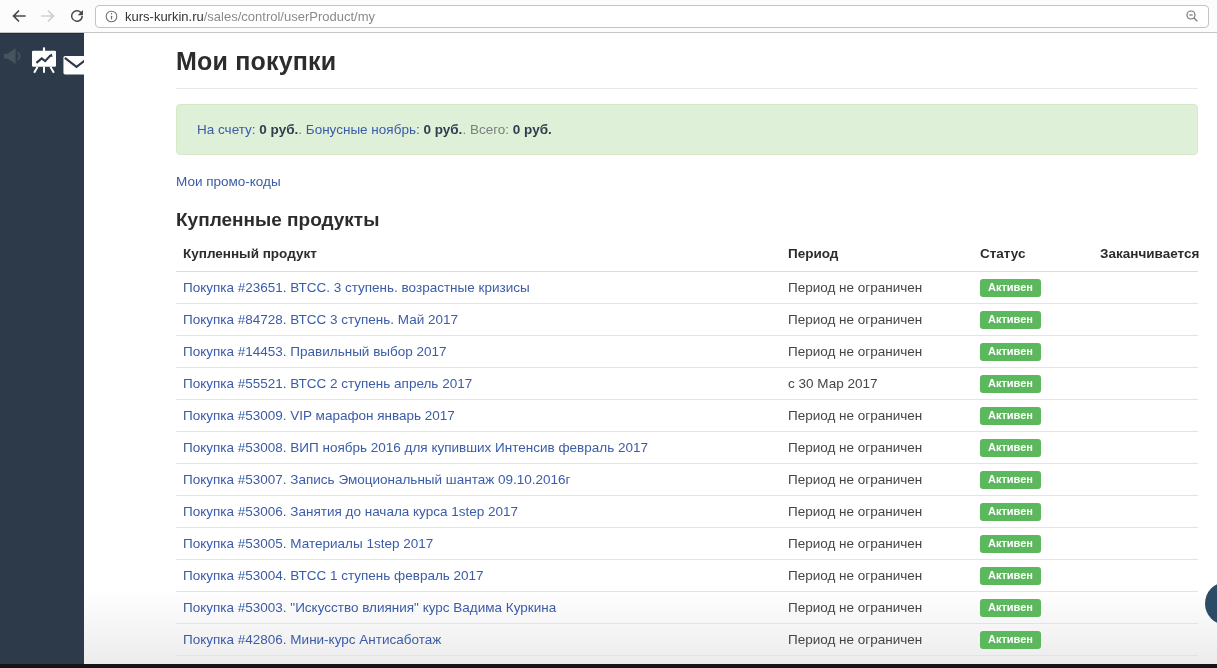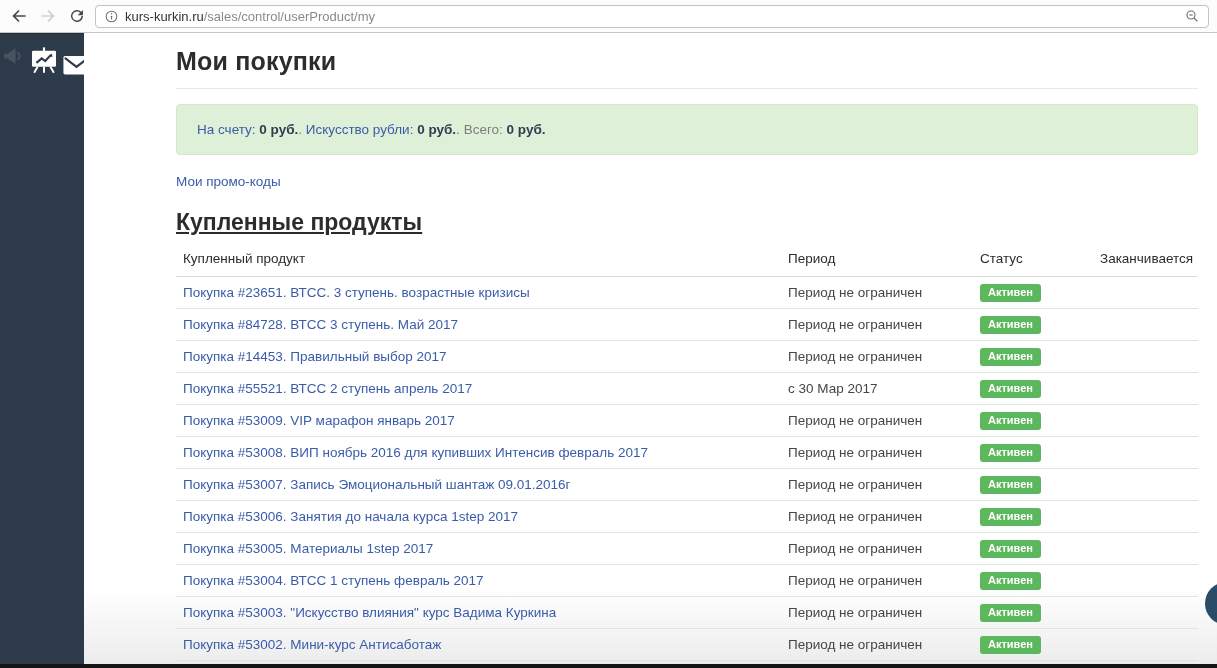--- a/index.html
+++ b/index.html
@@ -52,25 +52,25 @@
 
   .balance-banner {
     background:var(--banner-bg); border:1px solid var(--banner-border); border-radius:4px;
     padding:17px 20px; font-size:13.5px; color:var(--muted-gray); margin-bottom:17px;
   }
   .balance-banner a { color:var(--link-blue); text-decoration:none; cursor:pointer;margin-top:18px; }
   .balance-banner b { color:var(--text-dark); }
 
   a.promo-link { display:inline-block; color:var(--link-blue); font-size:13.5px; text-decoration:none; margin:2px 0 12px; cursor:pointer; }
 
-  h2.section-title { margin:8px 0 10px; font-size:23px; font-weight:700; color:#2c2c2c;text-decoration:underline; }
+  h2.section-title { margin:8px 0 10px; font-size:19px; font-weight:700; color:#2c2c2c; }
 
   table.purchases { width:100%; border-collapse:collapse; font-size:13.5px; table-layout:fixed; }
   col.c1 { width:605px; } col.c2 { width:192px; } col.c3 { width:120px; } col.c4 { width:105px; }
-  th { text-align:left; font-weight:400; color:#2c2c2c; padding:5px 7px 10px; border-bottom:1px solid #dcdcdc; font-size:13.5px; }
+  th { text-align:left; font-weight:700; color:#2c2c2c; padding:5px 7px 10px; border-bottom:1px solid #dcdcdc; font-size:13.5px; }
   th.h-ends { text-align:right; }
   td { height:32px; padding:0 7px; border-bottom:1px solid #e3e3e3; white-space:nowrap; overflow:hidden; }
   td a { color:var(--link-blue); text-decoration:none; cursor:pointer; }
   td.c-period { color:#454545; }
   .badge {
     display:inline-block; background:var(--badge-green); color:#fff;
     font-size:11px; font-weight:bold; padding:3px 8px 4px; border-radius:3px; line-height:1;
   }
 
   .chat-bubble {
@@ -159,21 +159,21 @@
     </div>
   </aside>
 
   <main class="content">
     <h1 class="page-title">Мои покупки</h1>
     <hr class="title-rule">
 
     <div class="balance-banner">
       <a href="#">На счету:</a>
       <b>0 руб.</b><span>.</span>
-      <a href="#">Искусство рубли:</a>
+      <a href="#">Бонусные ноябрь:</a>
       <b>0 руб.</b><span>.</span>
       <span>Всего:</span>
       <b>0 руб.</b>
     </div>
 
     <a href="#" class="promo-link">Мои промо-коды</a>
 
     <h2 class="section-title">Купленные продукты</h2>
 
     <table class="purchases">
@@ -228,21 +228,21 @@
   </tr>
 
   <tr>
     <td class="c-product"><a href="#">Покупка #53008. ВИП ноябрь 2016 для купивших Интенсив февраль 2017</a></td>
     <td class="c-period">Период не ограничен</td>
     <td class="c-status"><span class="badge">Активен</span></td>
     <td class="c-ends"></td>
   </tr>
 
   <tr>
-    <td class="c-product"><a href="#">Покупка #53007. Запись Эмоциональный шантаж 09.01.2016г</a></td>
+    <td class="c-product"><a href="#">Покупка #53007. Запись Эмоциональный шантаж 09.10.2016г</a></td>
     <td class="c-period">Период не ограничен</td>
     <td class="c-status"><span class="badge">Активен</span></td>
     <td class="c-ends"></td>
   </tr>
 
   <tr>
     <td class="c-product"><a href="#">Покупка #53006. Занятия до начала курса 1step 2017</a></td>
     <td class="c-period">Период не ограничен</td>
     <td class="c-status"><span class="badge">Активен</span></td>
     <td class="c-ends"></td>
@@ -263,21 +263,21 @@
   </tr>
 
   <tr>
     <td class="c-product"><a href="#">Покупка #53003. "Искусство влияния" курс Вадима Куркина</a></td>
     <td class="c-period">Период не ограничен</td>
     <td class="c-status"><span class="badge">Активен</span></td>
     <td class="c-ends"></td>
   </tr>
 
   <tr>
-    <td class="c-product"><a href="#">Покупка #53002. Мини-курс Антисаботаж</a></td>
+    <td class="c-product"><a href="#">Покупка #42806. Мини-курс Антисаботаж</a></td>
     <td class="c-period">Период не ограничен</td>
     <td class="c-status"><span class="badge">Активен</span></td>
     <td class="c-ends"></td>
   </tr>
 </tbody>
     </table>
   </main>
 </div>
 
 <div class="chat-bubble"></div>

